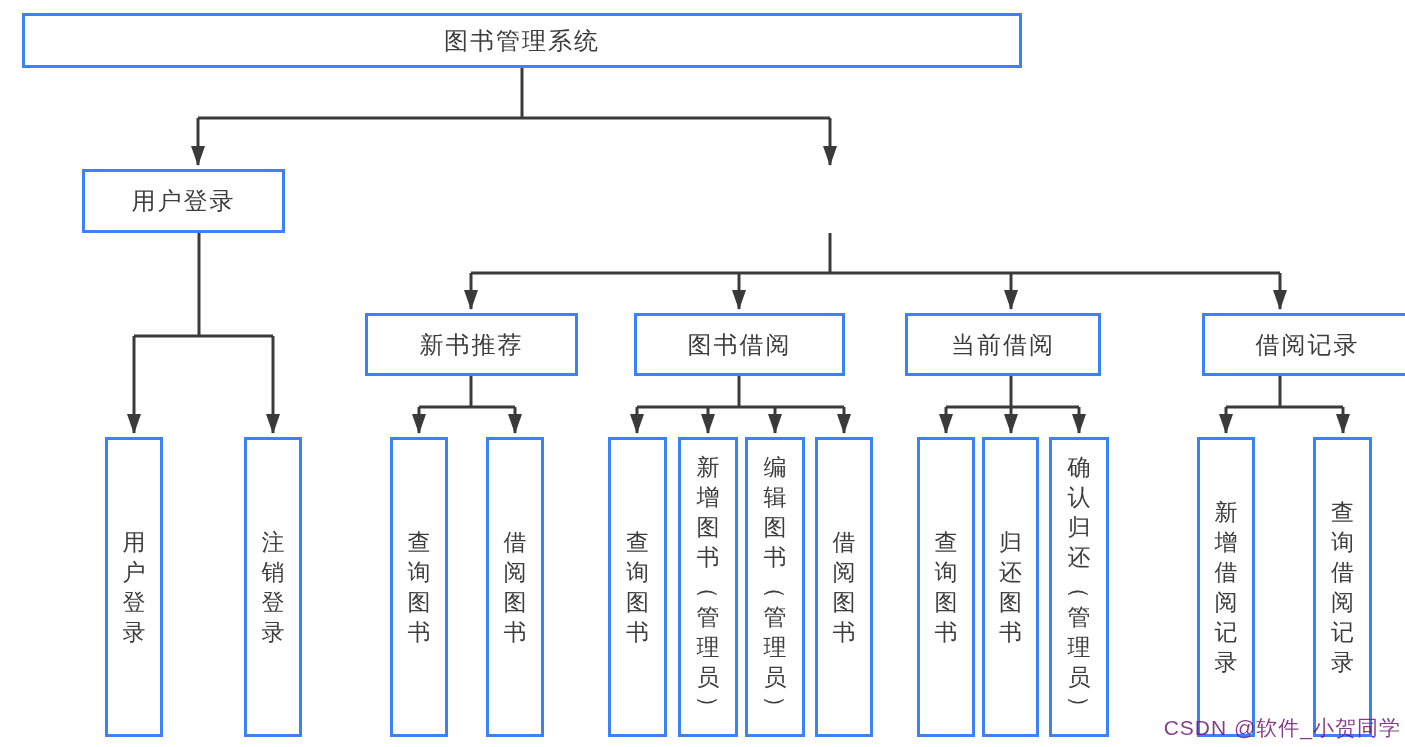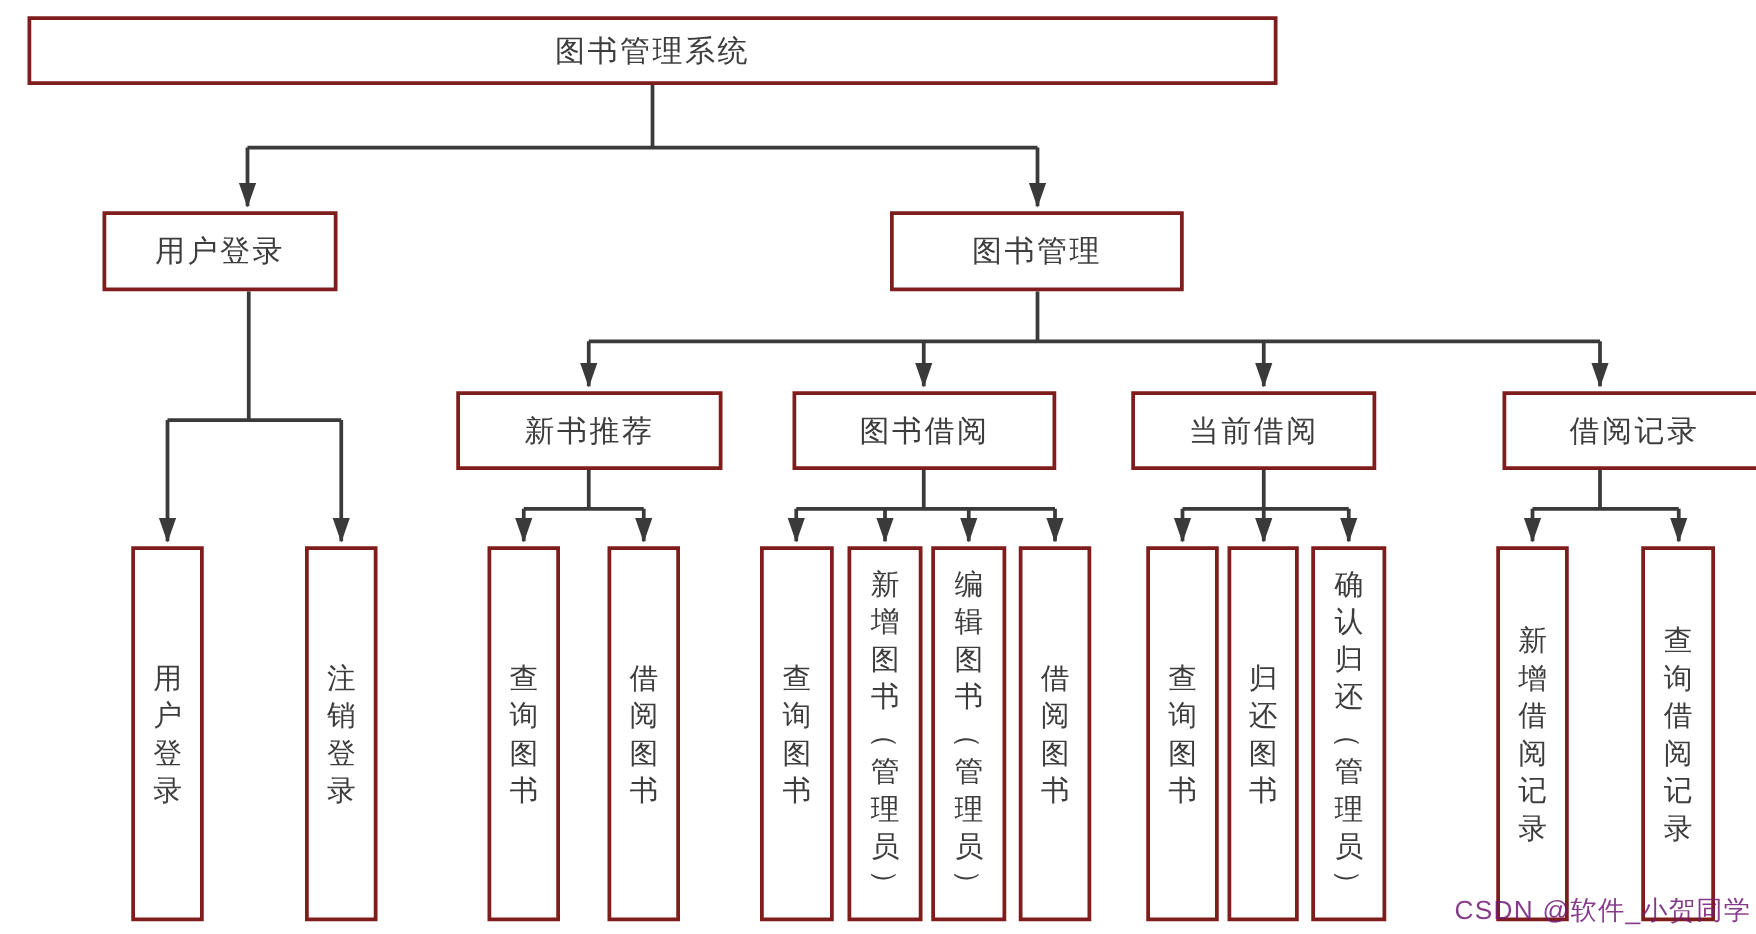--- a/index.html
+++ b/index.html
@@ -9,21 +9,21 @@
     width: 1405px;
     height: 747px;
     background: #ffffff;
     font-family: "Liberation Sans", sans-serif;
     color: #3d3d3d;
     overflow: hidden;
   }
   svg.connectors { position: absolute; left: 0; top: 0; }
   .node {
     position: absolute;
-    border: 3px solid #7f1d1d;
+    border: 3px solid #3b82f6;
     background: #ffffff;
     display: flex;
     align-items: center;
     justify-content: center;
   }
   .hlabel {
     font-size: 24px;
     letter-spacing: 2px;
     color: #3d3d3d;
     white-space: nowrap;
@@ -107,25 +107,22 @@
       <path d="M1226,407 H1343"></path>
       <path d="M1226,407 V433" marker-end="url(#arw)"></path>
       <path d="M1343,407 V433" marker-end="url(#arw)"></path>
     </g>
   </svg>
 
   <div class="node" style="left:22px; top:13px; width:1000px; height:55px;">
     <span class="hlabel">图书管理系统</span>
   </div>
 
-  <div class="node" style="left:82px; top:169px; width:188px; height:64px;">
+  <div class="node" style="left:82px; top:169px; width:203px; height:64px;">
     <span class="hlabel">用户登录</span>
-  </div>
-  <div class="node" style="left:712px; top:169px; width:235px; height:64px;">
-    <span class="hlabel">图书管理</span>
   </div>
 
   <div class="node" style="left:634px; top:313px; width:211px; height:63px;">
     <span class="hlabel">图书借阅</span>
   </div>
   <div class="node" style="left:365px; top:313px; width:213px; height:63px;">
     <span class="hlabel">新书推荐</span>
   </div>
   <div class="node" style="left:905px; top:313px; width:196px; height:63px;">
     <span class="hlabel">当前借阅</span>

